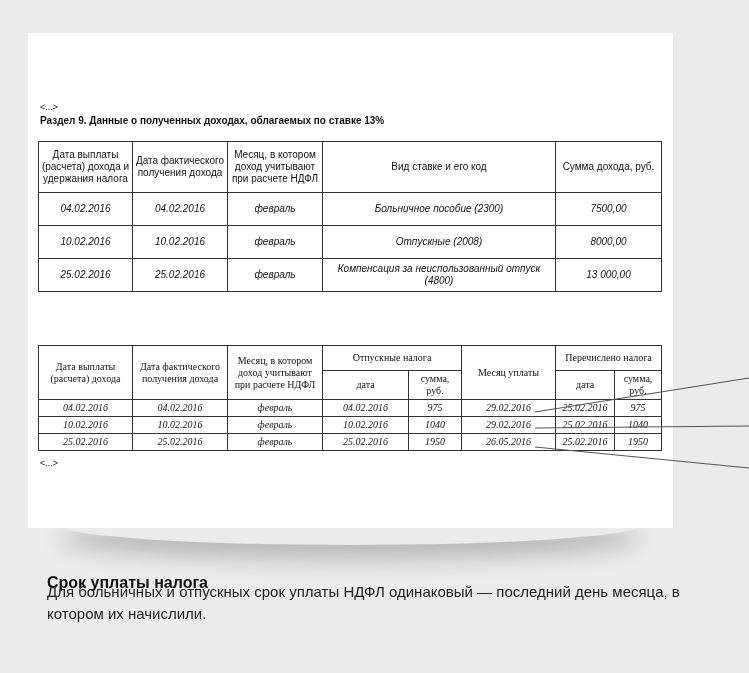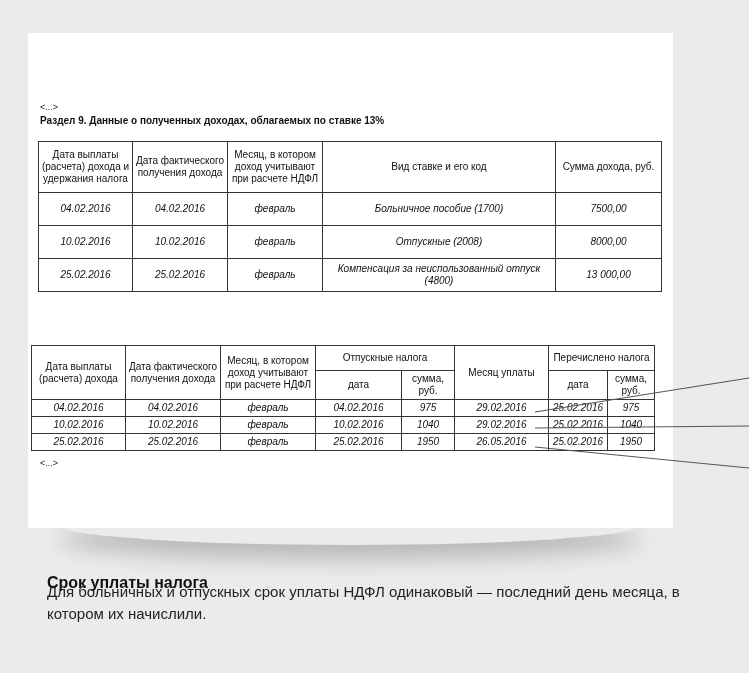--- a/index.html
+++ b/index.html
@@ -24,21 +24,21 @@
   .sec-title { position: absolute; left: 12px; font-size: 10px; font-weight: bold; }
   table.t { position: absolute; border-collapse: collapse; table-layout: fixed; }
   table.t td, table.t th {
     border: 1.5px solid #333; text-align: center; vertical-align: middle;
     font-size: 10px; line-height: 12px; padding: 0 2px; font-weight: normal; color: #111;
   }
   table.t td.v { font-style: italic; }
   #t1 { left: 10px; top: 108px; width: 623px; }
   #t1 thead th { height: 50px; }
   #t1 tbody td { height: 32px; }
-  #t2 { left: 3px; top: 312px; width: 623px; }
+  #t2 { left: 10px; top: 312px; width: 623px; font-family: Liberation Serif, serif; }
   #t2 thead tr.h1 th { height: 24px; }
   #t2 thead tr.h2 th { height: 28px; }
   #t2 tbody td { height: 16px; }
   svg.lines { position: absolute; left: 0; top: 0; width: 749px; height: 673px; pointer-events: none; }
   .caption-title { position: absolute; left: 47px; top: 574px; font-size: 16px; font-weight: bold; color: #111; }
   .caption-body { position: absolute; left: 47px; top: 581px; width: 640px; font-size: 15px; line-height: 22px; color: #222; }
 </style>
 </head>
 <body>
 
@@ -63,21 +63,21 @@
         <th>Месяц, в котором доход учитывают при расчете НДФЛ</th>
         <th>Вид ставке и его код</th>
         <th>Сумма дохода, руб.</th>
       </tr>
     </thead>
     <tbody>
       <tr>
         <td class="v">04.02.2016</td>
         <td class="v">04.02.2016</td>
         <td class="v">февраль</td>
-        <td class="v">Больничное пособие (1700)</td>
+        <td class="v">Больничное пособие (2300)</td>
         <td class="v">7500,00</td>
       </tr>
       <tr>
         <td class="v">10.02.2016</td>
         <td class="v">10.02.2016</td>
         <td class="v">февраль</td>
         <td class="v">Отпускные (2008)</td>
         <td class="v">8000,00</td>
       </tr>
       <tr>

